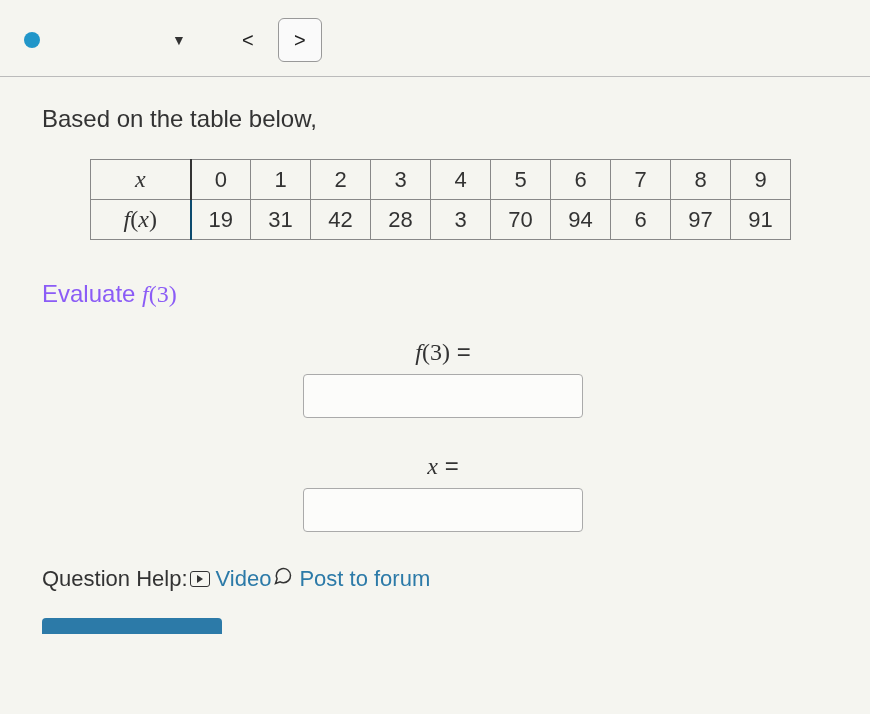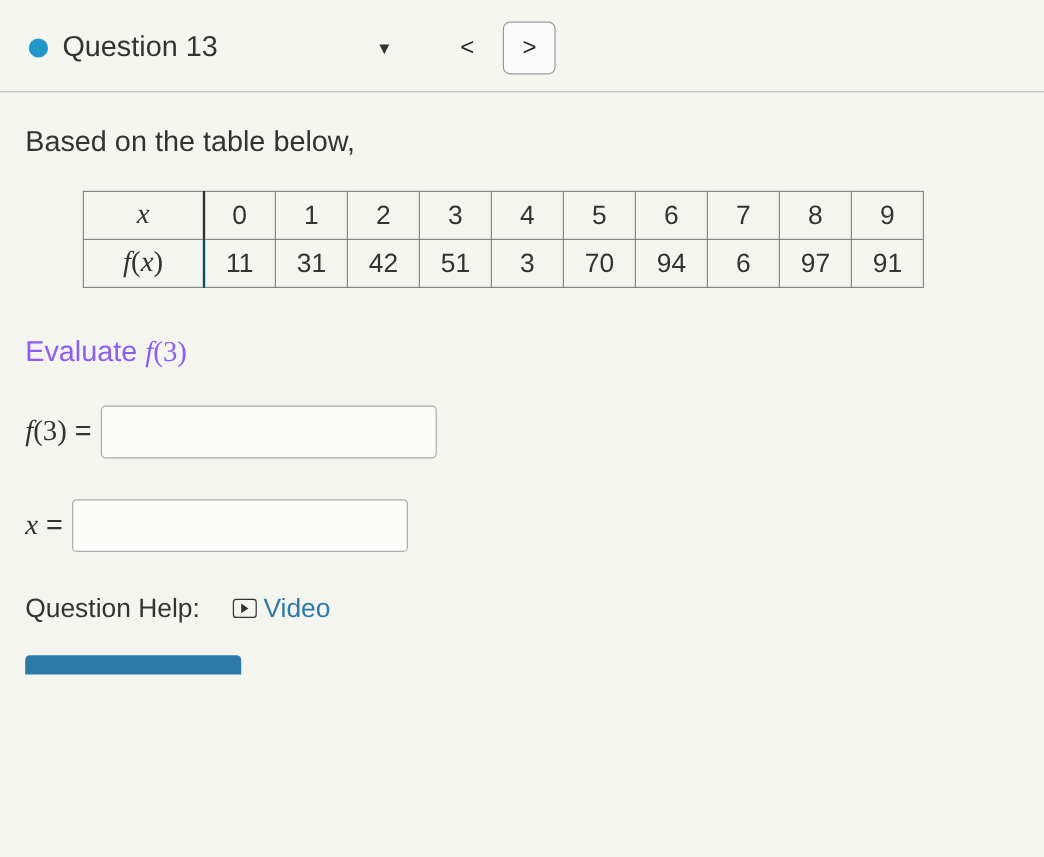--- a/index.html
+++ b/index.html
@@ -56,21 +56,21 @@
       display: flex;
       align-items: center;
       justify-content: center;
       cursor: pointer;
     }
     .nav-btn.prev {
       border: none;
       background: transparent;
     }
     .content {
-      padding: 28px 26px 20px 21px;
+      padding: 28px 26px 20px 42px;
     }
     .prompt-text {
       font-size: 24px;
       color: #333;
       margin-bottom: 26px;
     }
     .table-wrap {
       margin-left: 48px;
       margin-bottom: 40px;
     }
@@ -111,36 +111,37 @@
       font-family: "Times New Roman", serif;
       font-style: normal;
     }
     .answer-row {
       display: flex;
       align-items: center;
       gap: 8px;
       font-size: 24px;
       color: #333;
       margin-bottom: 34px;
+      flex-direction: column;
     }
     .answer-input {
       width: 280px;
       height: 44px;
       border: 1px solid #aaa;
       border-radius: 4px;
       background: #fcfcfa;
       font-size: 20px;
       padding: 0 10px;
     }
     .help-row {
       font-size: 22px;
       color: #333;
       display: flex;
       align-items: center;
-      gap: 27px;
+      gap: 2px;
     }
     .help-link {
       color: #2c7aa8;
       cursor: pointer;
       display: inline-flex;
       align-items: center;
       gap: 6px;
       text-align: center;
     }
     .video-icon {
@@ -175,21 +176,20 @@
       background: #2c7aa8;
       border-radius: 4px 4px 0 0;
     }
   </style>
 </head>
 <body>
 
 <div class="header">
   <div class="question-indicator">
     <span class="bullet"></span>
-    <span>Question 13</span>
     <span class="dropdown-caret">▼</span>
   </div>
   <div class="nav-group">
     <div class="nav-btn prev">&lt;</div>
     <div class="nav-btn">&gt;</div>
   </div>
 </div>
 
 <div class="content">
   <div class="prompt-text">Based on the table below,</div>
@@ -205,24 +205,24 @@
         <td>3</td>
         <td>4</td>
         <td>5</td>
         <td>6</td>
         <td>7</td>
         <td>8</td>
         <td>9</td>
       </tr>
       <tr>
         <td class="fx-cell"><span class="math">f</span><span class="paren">(</span><span class="math">x</span><span class="paren">)</span></td>
-        <td>11</td>
+        <td>19</td>
         <td>31</td>
         <td>42</td>
-        <td>51</td>
+        <td>28</td>
         <td>3</td>
         <td>70</td>
         <td>94</td>
         <td>6</td>
         <td>97</td>
         <td>91</td>
       </tr>
     </tbody>
       </table>
   </div>
@@ -241,16 +241,24 @@
     <span><span class="math">x</span> =</span>
     <input class="answer-input" type="text" value="" style="">
   </div>
 
   <div class="help-row">
     <span>Question Help:</span>
     <span class="help-link">
       <span class="video-icon"></span>
       <span>Video</span>
     </span>
+    <span class="help-link">
+      <span class="chat-icon">
+        <svg viewBox="0 0 24 24">
+            <path d="M21 11.5a8.38 8.38 0 0 1-8.5 8.5 8.5 8.5 0 0 1-3.9-.95L3 21l1.95-5.6A8.5 8.5 0 1 1 21 11.5z"></path>
+          </svg>
+      </span>
+      <span>Post to forum</span>
+    </span>
   </div>
 
   <div class="submit-stub"></div>
 </div>
 
 </body></html>

